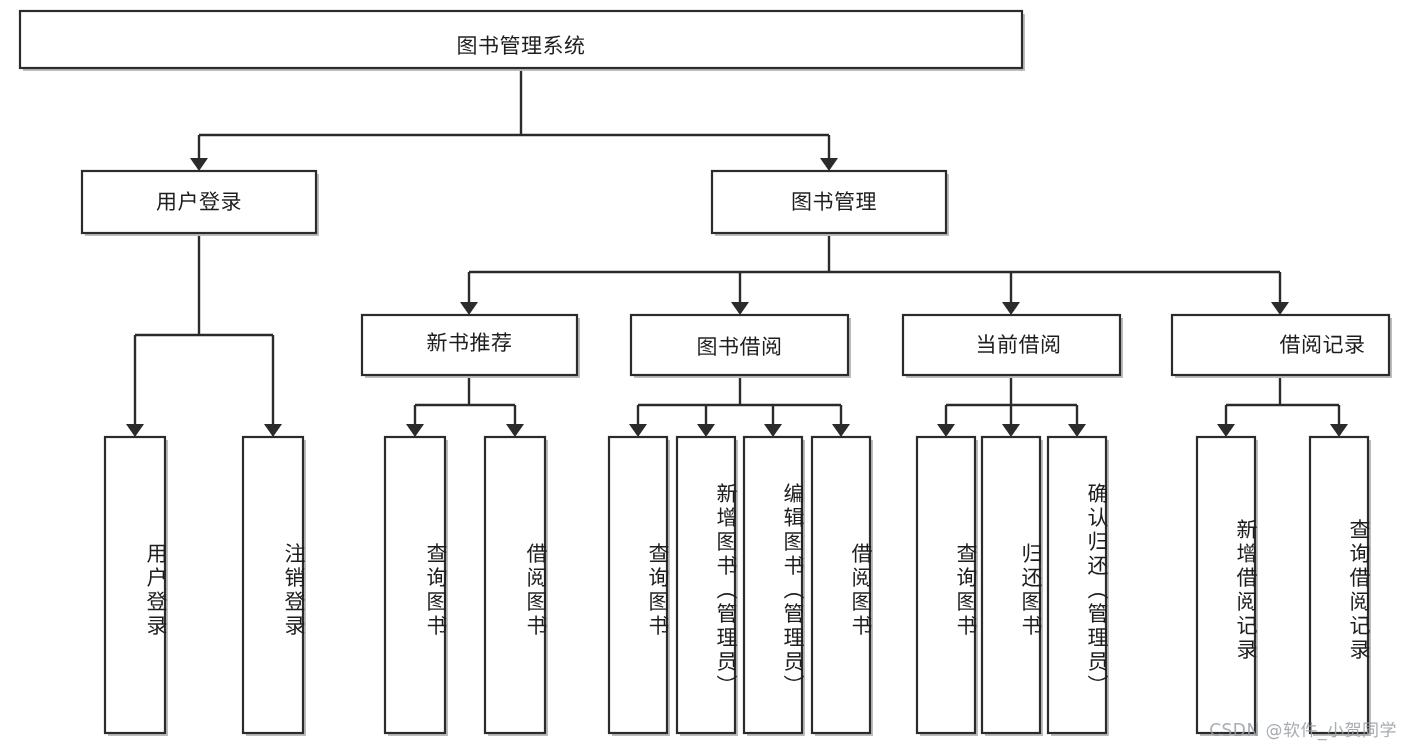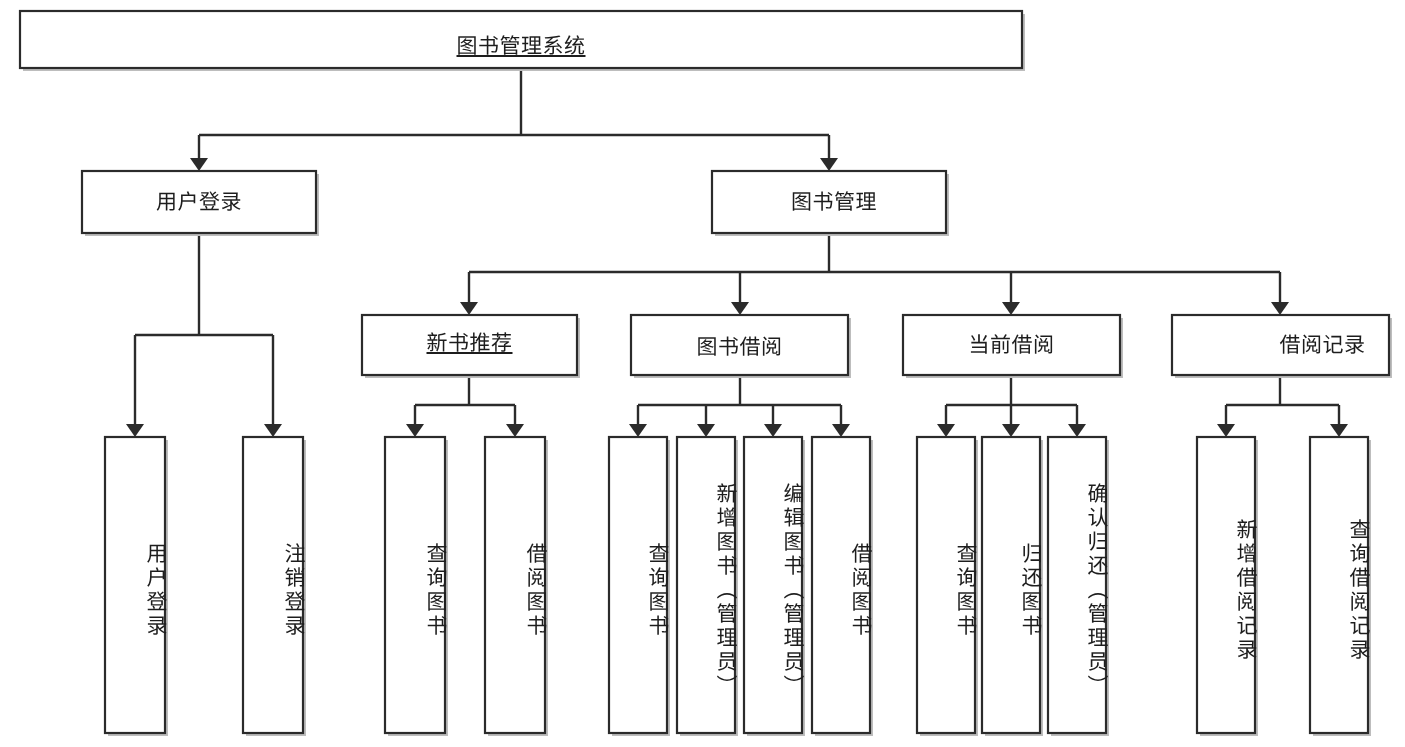--- a/index.html
+++ b/index.html
@@ -187,36 +187,37 @@
         <rect x="1051" y="440" width="58" height="296" class="node-shadow"></rect>
         <rect x="1048" y="437" width="58" height="296" class="node-box"></rect>
         <rect x="1200" y="440" width="58" height="296" class="node-shadow"></rect>
         <rect x="1197" y="437" width="58" height="296" class="node-box"></rect>
         <rect x="1313" y="440" width="58" height="296" class="node-shadow"></rect>
         <rect x="1310" y="437" width="58" height="296" class="node-box"></rect>
       </g>
   </svg>
 
   <div id="label-layer">
-      <div class="node-label-h" style="left: 20px; top: 11px; width: 1002px; height: 70px; text-decoration: underline;">图书管理系统</div>
+      <div class="node-label-h" style="left: 20px; top: 11px; width: 1002px; height: 70px;">图书管理系统</div>
       <div class="node-label-h" style="left: 82px; top: 171px; width: 234px; height: 62px;">用户登录</div>
       <div class="node-label-h" style="left: 712px; top: 171px; width: 244px; height: 62px;">图书管理</div>
-      <div class="node-label-h" style="left: 362px; top: 315px; width: 215px; height: 57px; text-decoration: underline;">新书推荐</div>
+      <div class="node-label-h" style="left: 362px; top: 315px; width: 215px; height: 57px;">新书推荐</div>
       <div class="node-label-h" style="left: 631px; top: 315px; width: 217px; height: 64px; border-radius: 13px;">图书借阅</div>
-      <div class="node-label-h" style="left: 903px; top: 315px; width: 217px; height: 60px;">当前借阅</div>
+      <div class="node-label-h" style="left: 903px; top: 315px; width: 217px; height: 60px; padding-left: 7px;">当前借阅</div>
       <div class="node-label-h" style="left: 1172px; top: 315px; width: 217px; height: 60px; margin-left: 42px;">借阅记录</div>
       <div class="node-label-v label-pad-top" style="left: 105px; top: 437px; width: 60px; height: 296px;">用户登录</div>
       <div class="node-label-v label-pad-top" style="left: 243px; top: 437px; width: 60px; height: 296px;">注销登录</div>
       <div class="node-label-v label-pad-top" style="left: 385px; top: 437px; width: 60px; height: 296px;">查询图书</div>
       <div class="node-label-v label-pad-top" style="left: 485px; top: 437px; width: 60px; height: 296px;">借阅图书</div>
       <div class="node-label-v label-pad-top" style="left: 609px; top: 437px; width: 58px; height: 296px;">查询图书</div>
       <div class="node-label-v label-pad-top" style="left: 677px; top: 437px; width: 58px; height: 296px;">新增图书（管理员）</div>
       <div class="node-label-v label-pad-top" style="left: 744px; top: 437px; width: 58px; height: 296px;">编辑图书（管理员）</div>
       <div class="node-label-v label-pad-top" style="left: 812px; top: 437px; width: 58px; height: 296px;">借阅图书</div>
       <div class="node-label-v label-pad-top" style="left: 917px; top: 437px; width: 58px; height: 296px;">查询图书</div>
       <div class="node-label-v label-pad-top" style="left: 982px; top: 437px; width: 58px; height: 296px;">归还图书</div>
       <div class="node-label-v label-pad-top" style="left: 1048px; top: 437px; width: 58px; height: 296px;">确认归还（管理员）</div>
       <div class="node-label-v label-pad-top" style="left: 1197px; top: 437px; width: 58px; height: 296px;">新增借阅记录</div>
       <div class="node-label-v label-pad-top" style="left: 1310px; top: 437px; width: 58px; height: 296px;">查询借阅记录</div>
     </div>
 
+  <div id="watermark">CSDN @软件_小贺同学</div>
 
 </div>
 
 </body></html>

